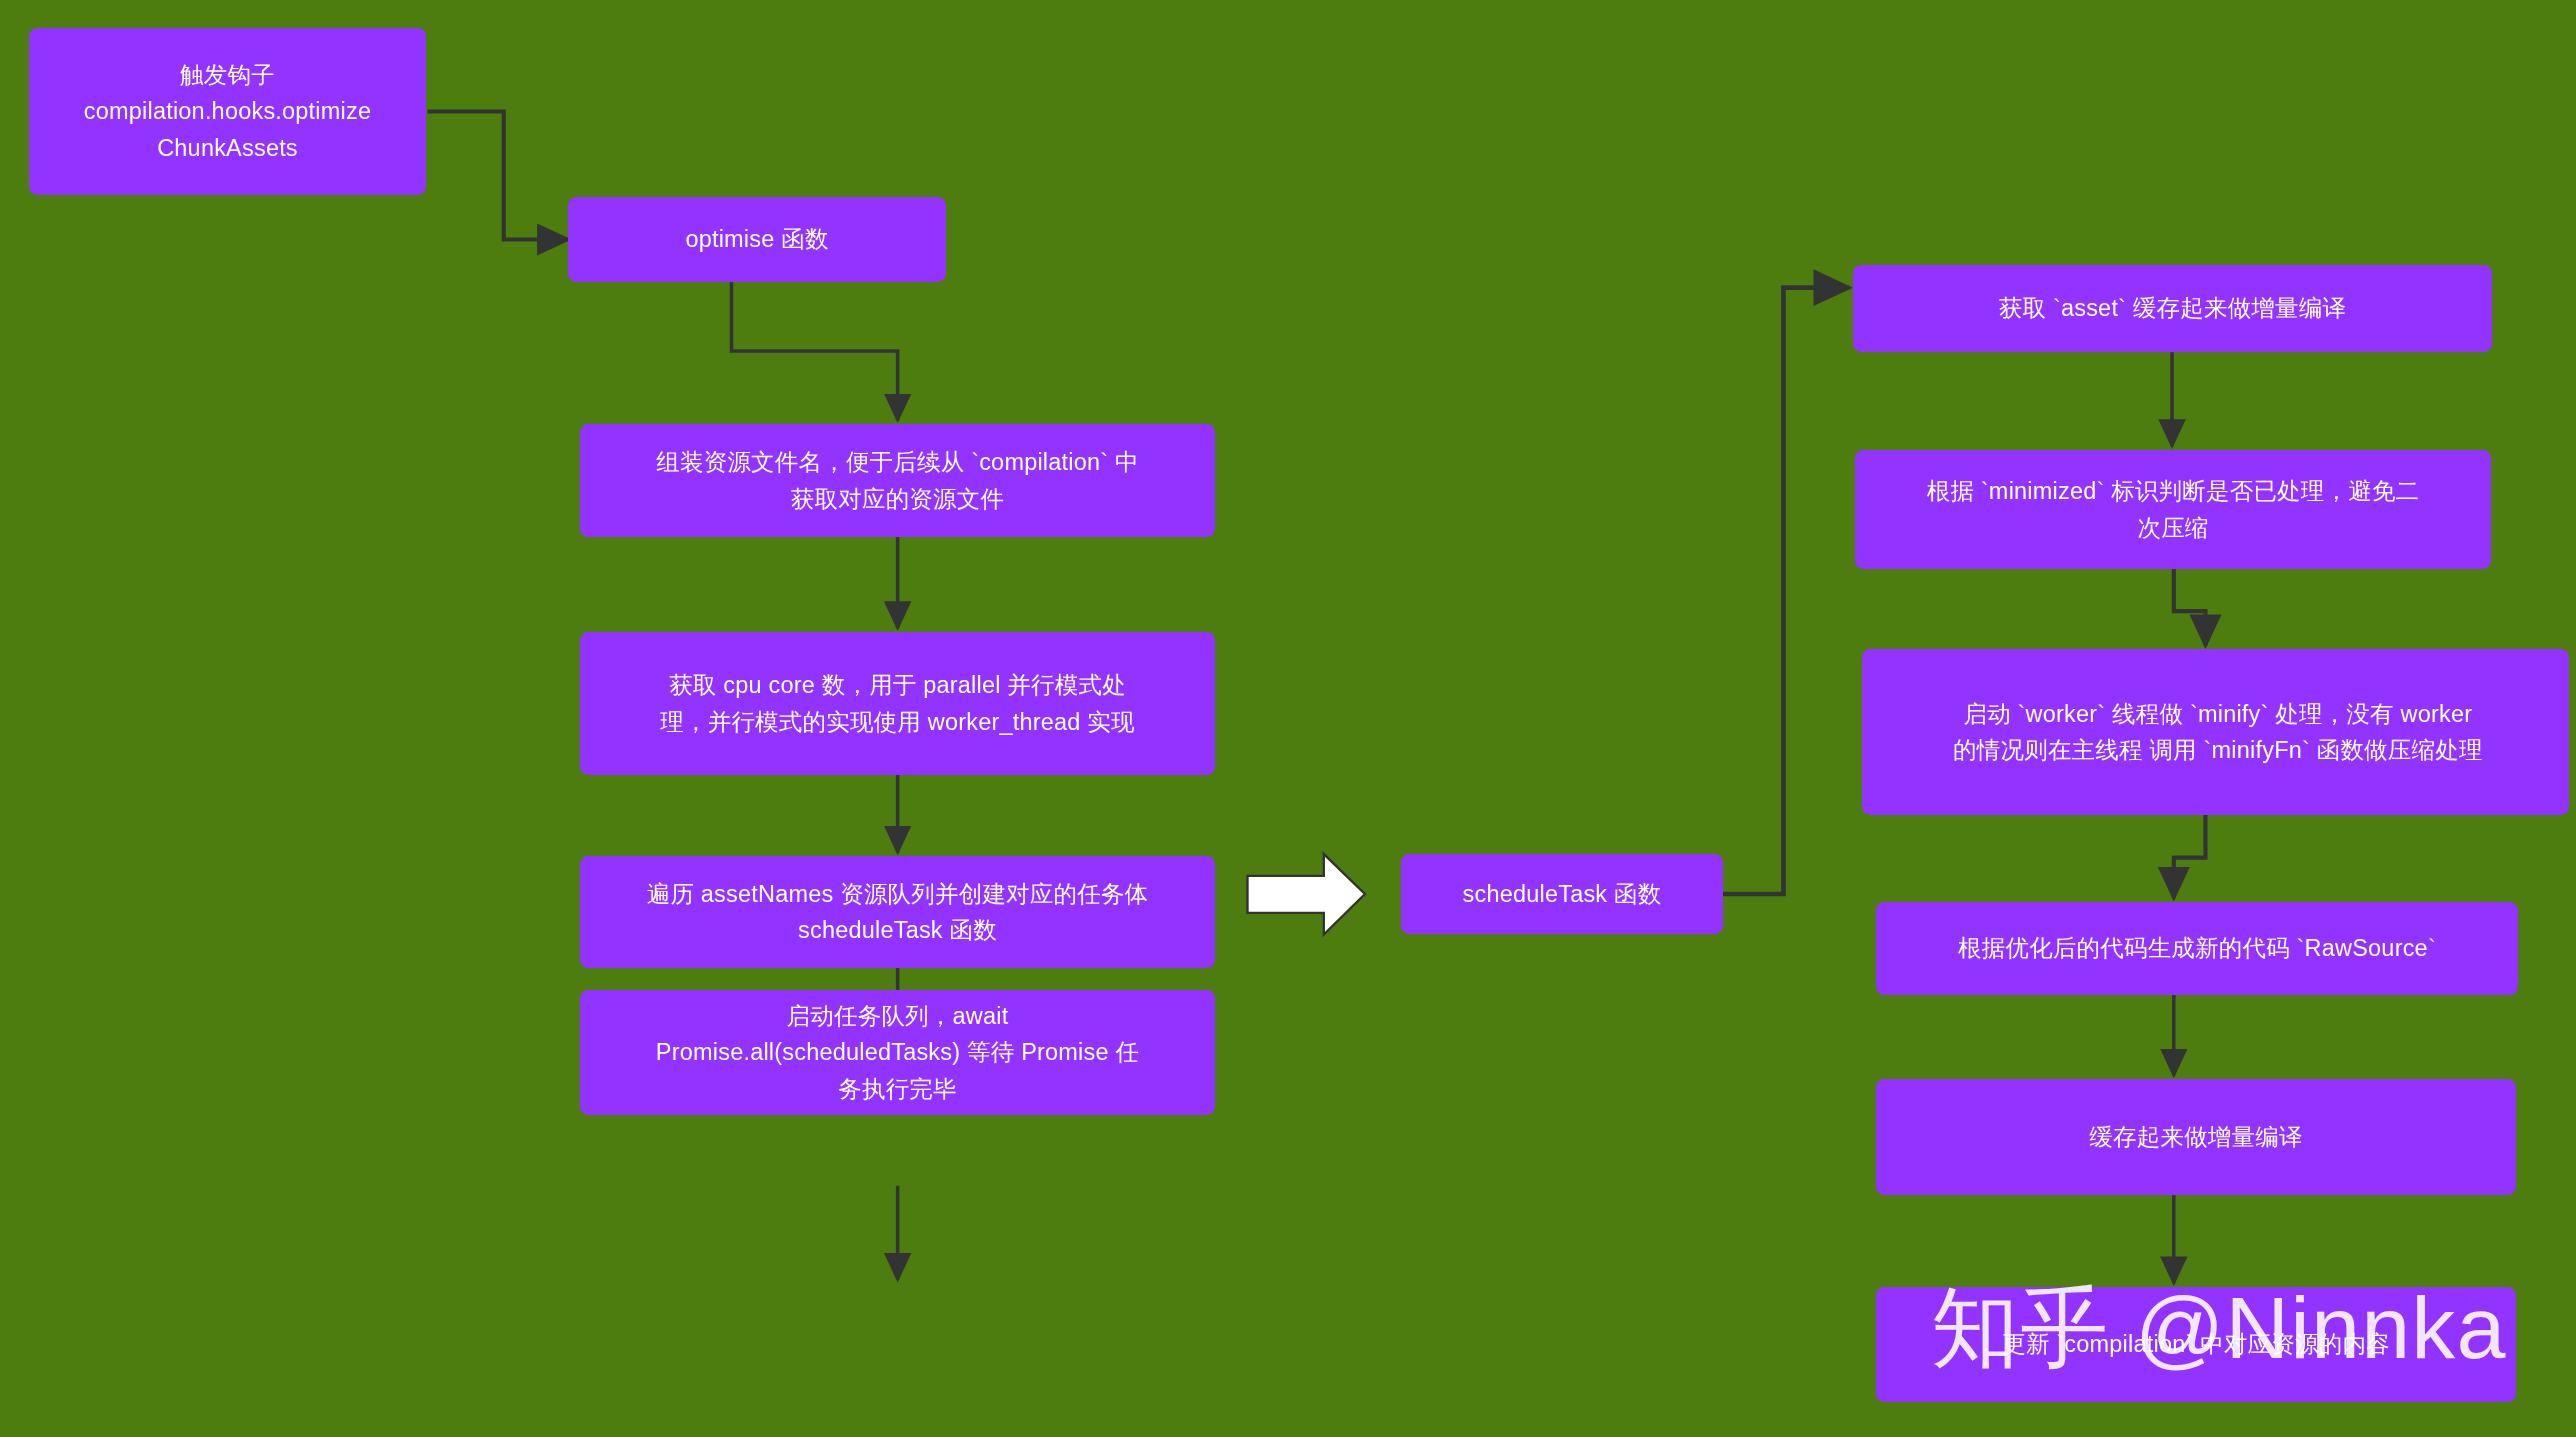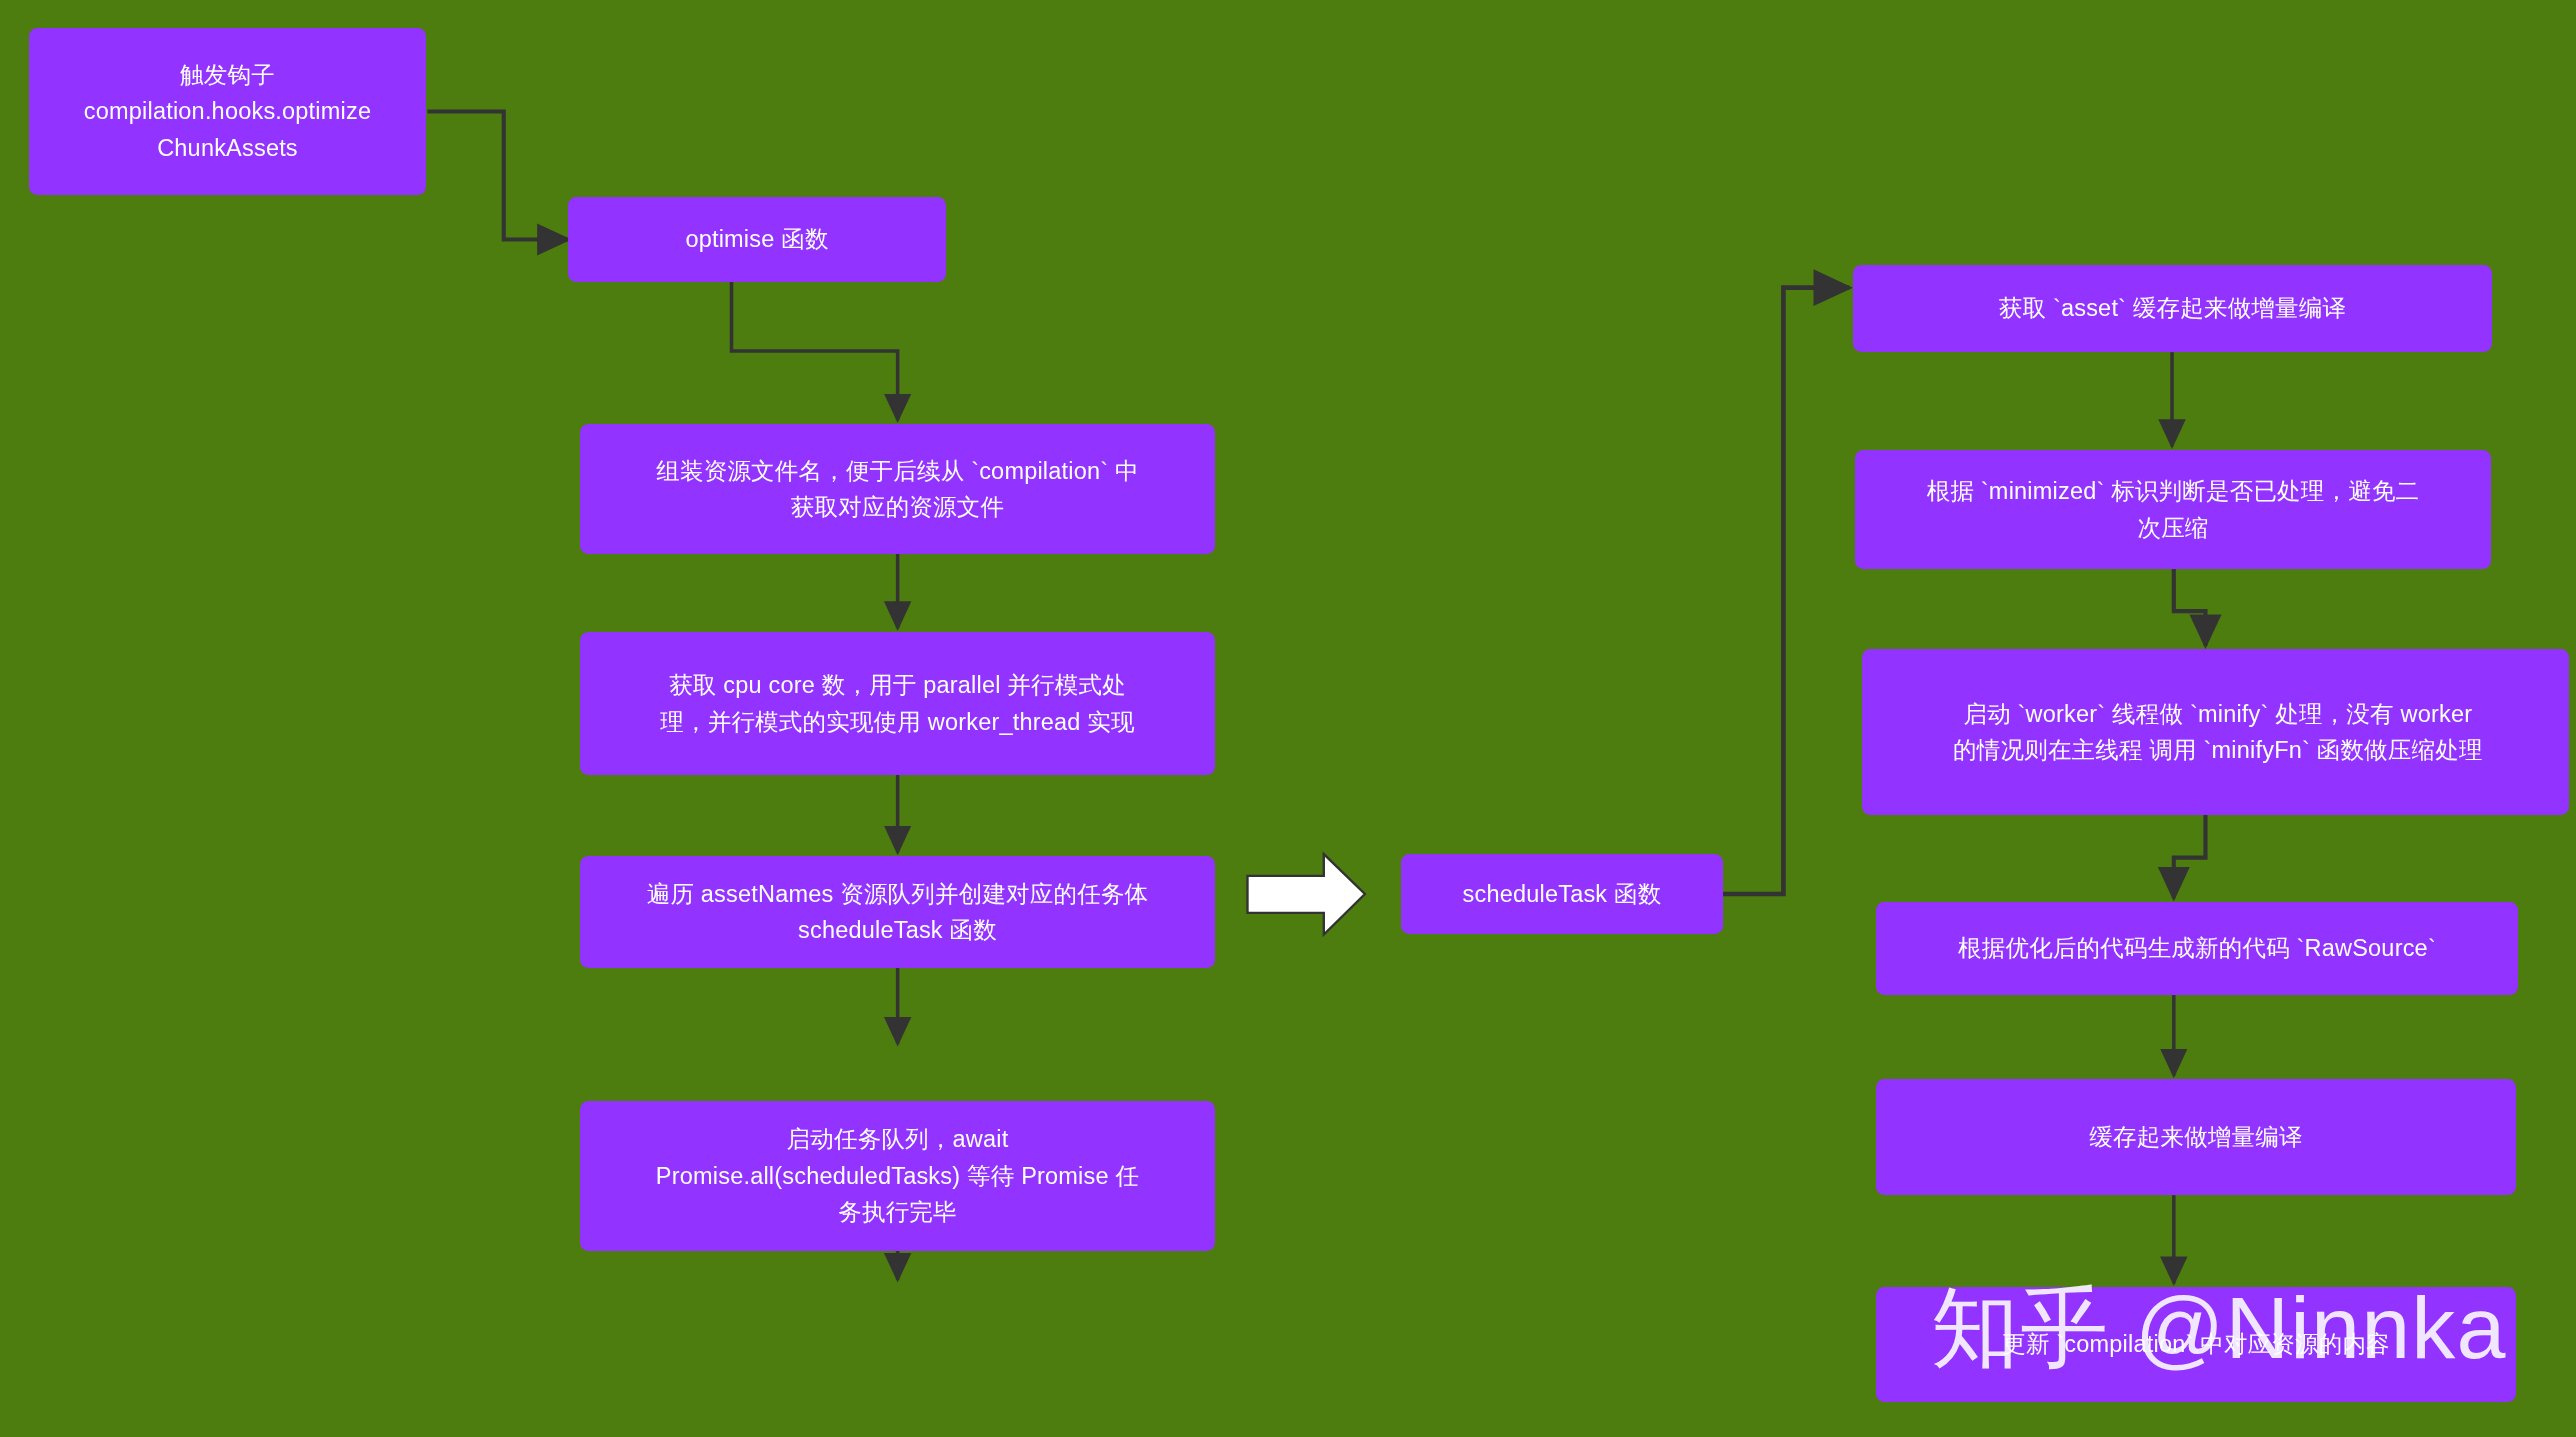--- a/index.html
+++ b/index.html
@@ -117,30 +117,30 @@
       <path d="M 3703,2036 L 3703,2186" fill="none" stroke="#333333" stroke-width="6" marker-end="url(#arrowhead)"></path>
     </g>
   </svg>
 
   <div class="node" style="left:29px; top:28px; width:397px; height:167px;">触发钩子
 compilation.hooks.optimize
 ChunkAssets</div>
 
   <div class="node" style="left:568px; top:197px; width:378px; height:85px;">optimise 函数</div>
 
-  <div class="node" style="left:580px; top:424px; width:635px; height:130px;">组装资源文件名，便于后续从 `compilation` 中
+  <div class="node" style="left:580px; top:424px; width:635px; height:113px;">组装资源文件名，便于后续从 `compilation` 中
 获取对应的资源文件</div>
 
   <div class="node" style="left:580px; top:632px; width:635px; height:143px;">获取 cpu core 数，用于 parallel 并行模式处
 理，并行模式的实现使用 worker_thread 实现</div>
 
   <div class="node" style="left:580px; top:856px; width:635px; height:112px;">遍历 assetNames 资源队列并创建对应的任务体
 scheduleTask 函数</div>
 
-  <div class="node" style="left:580px; top:1101px; width:635px; height:150px;">启动任务队列，await
+  <div class="node" style="left:580px; top:990px; width:635px; height:125px;">启动任务队列，await
 Promise.all(scheduledTasks) 等待 Promise 任
 务执行完毕</div>
 
 
   <div class="node" style="left:1401px; top:854px; width:322px; height:80px;">scheduleTask 函数</div>
 
   <div class="node" style="left:1853px; top:265px; width:639px; height:87px;">获取 `asset` 缓存起来做增量编译</div>
 
   <div class="node" style="left:1855px; top:450px; width:636px; height:119px;">根据 `minimized` 标识判断是否已处理，避免二
 次压缩</div>

